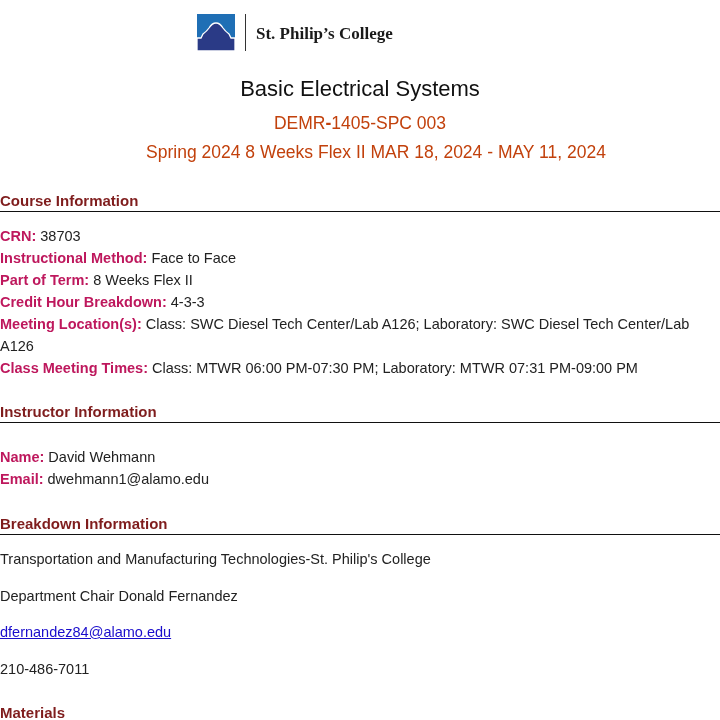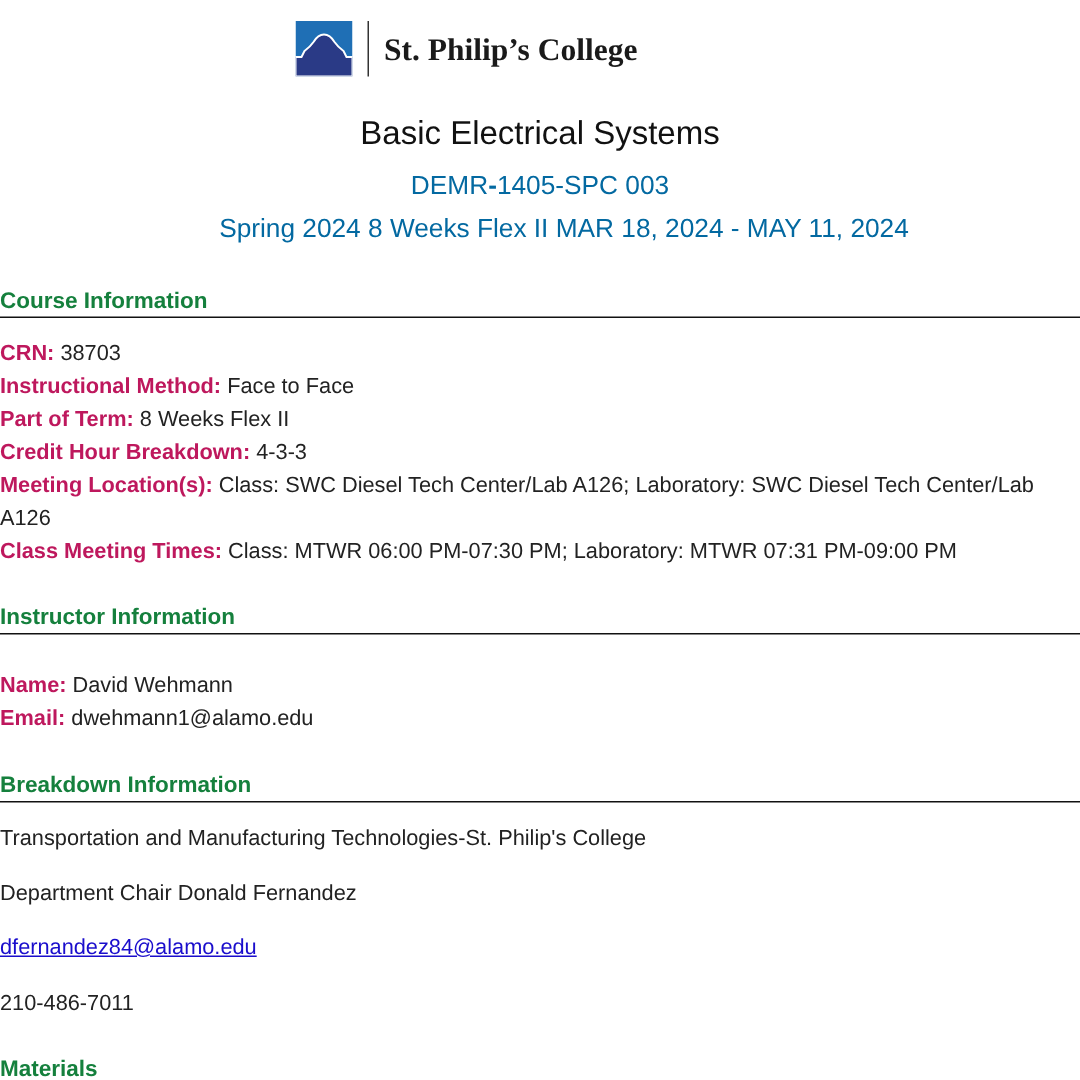--- a/index.html
+++ b/index.html
@@ -45,54 +45,54 @@
     .logo-line1 {
       font-family: "DejaVu Serif", serif;
       font-size: 12.5px;
       letter-spacing: 2.2px;
       color: #1a1a1a;
       font-weight: bold;
       white-space: nowrap;
     }
     .logo-line2 {
       font-family: "Liberation Serif", serif;
-      font-size: 21px;
+      font-size: 17px;
       font-weight: bold;
       color: #1a1a1a;
       margin-top: 2px;
       white-space: nowrap;
     }
     .title {
       position: absolute;
       top: 76px;
       left: 0;
       width: 720px;
       text-align: center;
       font-size: 22px;
       color: #111111;
     }
     .subtitle {
       position: absolute;
       left: 0;
       width: 720px;
       text-align: center;
       font-size: 17.5px;
-      color: #0369a1;
+      color: #c2410c;
     }
     .sub1 { top: 113px; }
     .sub2 { top: 142px; margin-left: 16px; }
     .sub1 .dash { font-weight: bold; }
 
     .section-head {
       position: absolute;
       left: 0;
       width: 720px;
       font-size: 15px;
       font-weight: bold;
-      color: #15803d;
+      color: #7f1d1d;
       border-bottom: 1.5px solid #111111;
       padding-bottom: 2px;
     }
     .line {
       position: absolute;
       left: 0;
       width: 715px;
       font-size: 14.5px;
       line-height: 22px;
       color: #222222;

